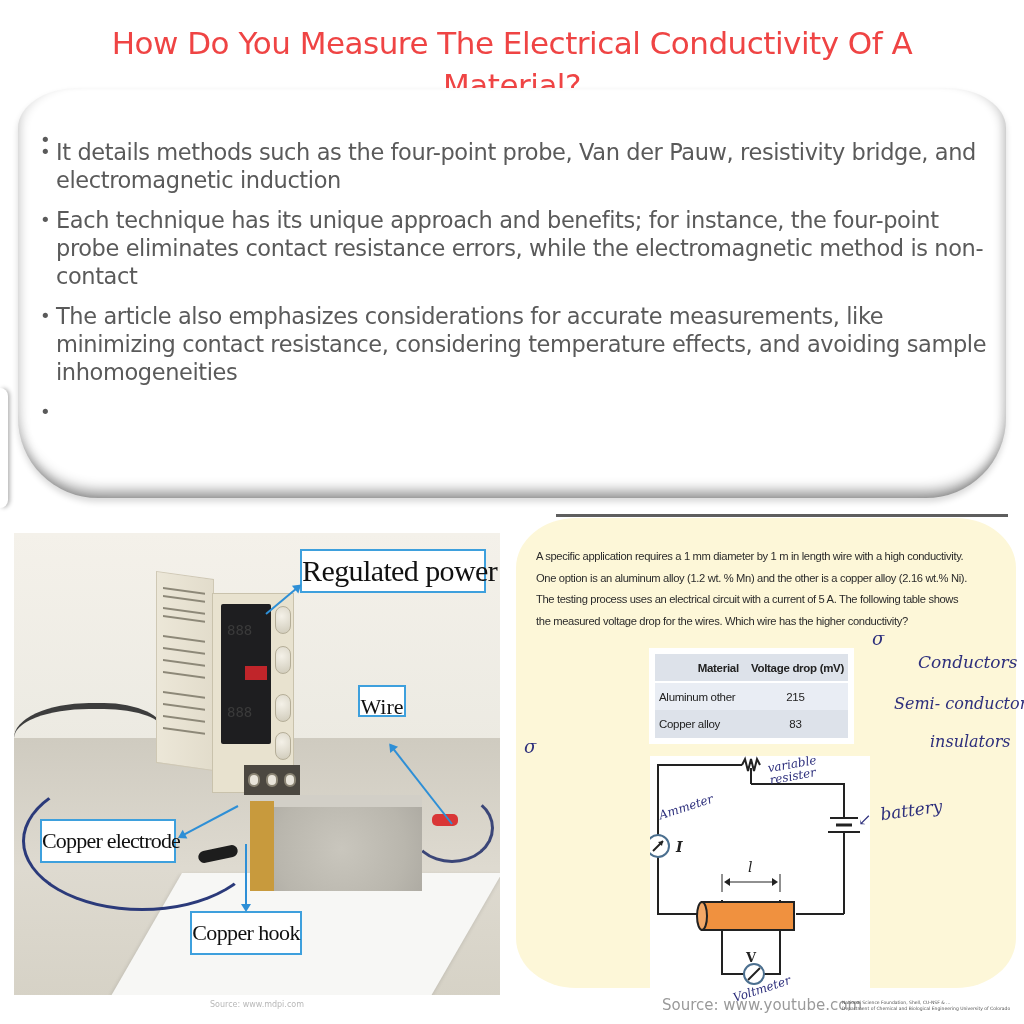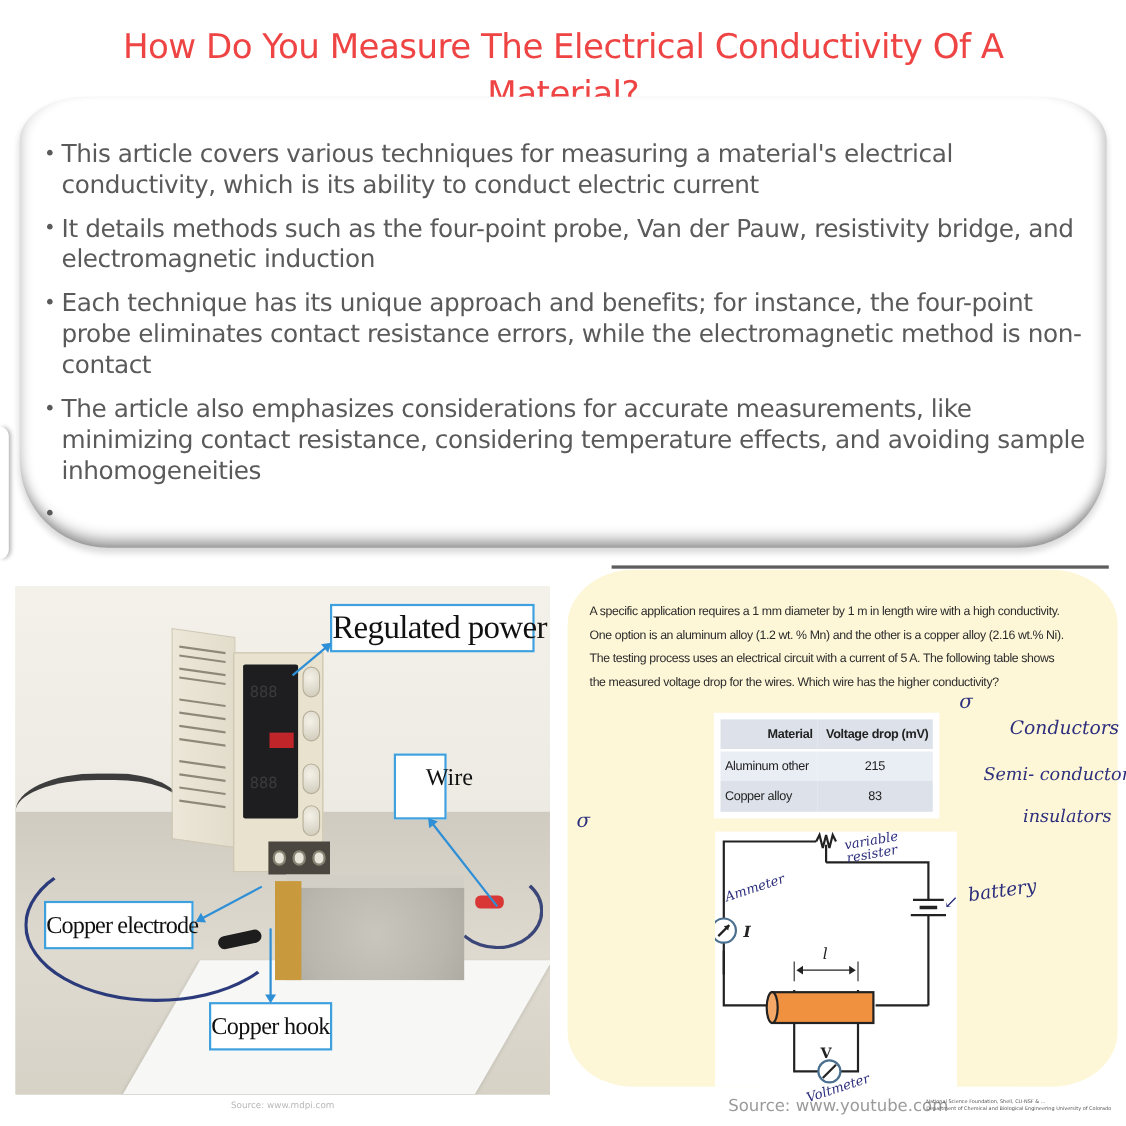--- a/index.html
+++ b/index.html
@@ -115,21 +115,20 @@
 </style>
 </head>
 <body>
 
 <h1 class="title">How Do You Measure The Electrical Conductivity Of A Material?</h1>
 
 <div class="card"></div>
 <ul class="bullets">
   <li>
     <span class="dot">•</span>
-    <span>This article covers various techniques for measuring a material's electrical conductivity, which is its ability to conduct electric current</span>
   </li>
   <li>
     <span class="dot">•</span>
     <span>It details methods such as the four-point probe, Van der Pauw, resistivity bridge, and electromagnetic induction</span>
   </li>
   <li>
     <span class="dot">•</span>
     <span>Each technique has its unique approach and benefits; for instance, the four-point probe eliminates contact resistance errors, while the electromagnetic method is non-contact</span>
   </li>
   <li>
@@ -181,21 +180,21 @@
   <div class="cord cord-left"></div>
   <div class="cord cord-right"></div>
   <div class="block"></div>
   <div class="block-front"></div>
   <div class="clip-black"></div>
   <div class="clip-red"></div>
 
   <div class="callout" style="left:286px; top:16px; width:186px; height:44px; font-size:30px; line-height:40px; letter-spacing:-0.6px;">Regulated power supply</div>
   <div class="arrow" style="left:252px; top:80px; width:44px; transform:rotate(-40deg);"></div>
 
-  <div class="callout" style="left:344px; top:152px; width:48px; height:60px; font-size:22px; line-height:40px;padding-left:27px;">Wire</div>
+  <div class="callout" style="left:344px; top:152px; width:48px; height:32px; font-size:22px; line-height:40px;">Wire</div>
   <div class="arrow" style="left:438px; top:290px; width:100px; transform:rotate(-128deg);"></div>
 
   <div class="callout" style="left:26px; top:286px; width:136px; height:44px; font-size:22px; line-height:40px; letter-spacing:-0.8px;">Copper electrode</div>
   <div class="arrow" style="left:224px; top:272px; width:66px; transform:rotate(152deg);"></div>
 
   <div class="callout" style="left:176px; top:378px; width:112px; height:44px; font-size:22px; line-height:40px; letter-spacing:-0.6px;">Copper hook</div>
   <div class="arrow" style="left:232px; top:310px; width:66px; transform:rotate(90deg);"></div>
 </div>
 <div class="photo-source">Source: www.mdpi.com</div>
 

